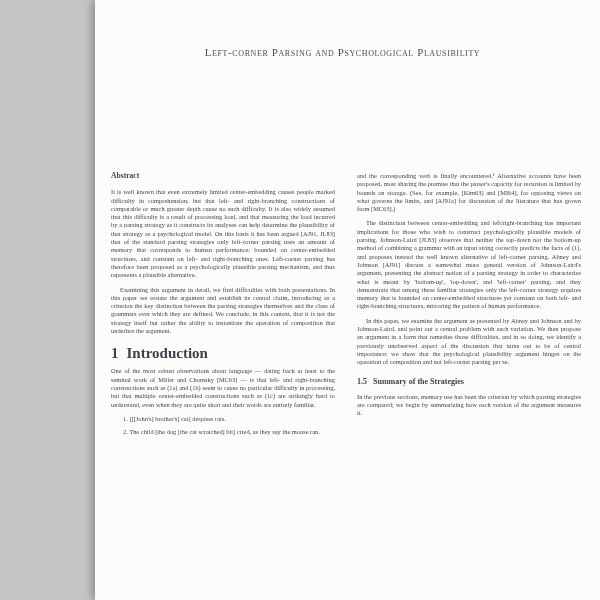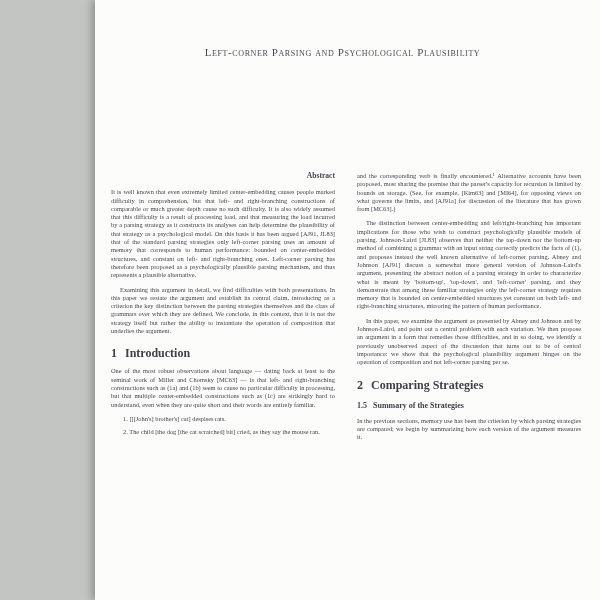--- a/index.html
+++ b/index.html
@@ -39,25 +39,25 @@
     position:absolute; top:172px; width:224px; height:428px;
     overflow:hidden;
     font-size:6.4px; line-height:8.3px;
     text-align:justify;
   }
   .col-left  { left:16px; }
   .col-right { left:262px; }
   p { margin:0 0 6px 0; text-indent:9px; }
   p.noindent { text-indent:0; }
   .abstract-h {
-    text-align:right; font-weight:bold; font-size:7.6px;
+    text-align:left; font-weight:bold; font-size:7.6px;
     margin:0 0 8px 0; text-indent:0;
   }
   .sec-h1 {
-    font-size:12px; font-weight:bold; line-height:12px;
+    font-size:15px; font-weight:bold; line-height:12px;
     margin:12px 0 8px 0; text-align:left; text-indent:0;
     color:#3e3f48;
   }
   .sec-h1 .sec-num { margin-right:8px; }
   .sec-h2 {
     font-size:8px; font-weight:bold; line-height:10px;
     margin:10px 0 6px 0; text-align:left; text-indent:0;
     color:#3e3f48;
   }
   .sec-h2 .sec-num { margin-right:6px; }
@@ -88,23 +88,20 @@
         <li>1.  [[[John's] brother's] cat] despises rats.</li>
         <li>2.  The child [the dog [the cat scratched] bit] cried, as they say the mouse ran.</li>
       </ul>
     </div>
 
     <div class="col col-right">
       <p class="noindent">and the corresponding verb is finally encountered.¹ Alternative accounts have been proposed, most sharing the premise that the parser's capacity for recursion is limited by bounds on storage. (See, for example, [Kim63] and [MI64], for opposing views on what governs the limits, and [AJ91a] for discussion of the literature that has grown from [MC63].)</p>
       <p>The distinction between center-embedding and left/right-branching has important implications for those who wish to construct psychologically plausible models of parsing. Johnson-Laird [JL83] observes that neither the top-down nor the bottom-up method of combining a grammar with an input string correctly predicts the facts of (1), and proposes instead the well known alternative of left-corner parsing. Abney and Johnson [AJ91] discuss a somewhat more general version of Johnson-Laird's argument, presenting the abstract notion of a parsing strategy in order to characterize what is meant by 'bottom-up', 'top-down', and 'left-corner' parsing, and they demonstrate that among these familiar strategies only the left-corner strategy requires memory that is bounded on center-embedded structures yet constant on both left- and right-branching structures, mirroring the pattern of human performance.</p>
       <p>In this paper, we examine the argument as presented by Abney and Johnson and by Johnson-Laird, and point out a central problem with each variation. We then propose an argument in a form that remedies those difficulties, and in so doing, we identify a previously unobserved aspect of the discussion that turns out to be of central importance: we show that the psychological plausibility argument hinges on the operation of composition and not left-corner parsing per se.</p>
 
-      <div class="sec-h1">
-        <span class="sec-num">2</span><span>Comparing Strategies</span>
-      </div>
 
       <div class="sec-h2">
         <span class="sec-num">1.5</span><span>Summary of the Strategies</span>
       </div>
 
       <p class="noindent">In the previous sections, memory use has been the criterion by which parsing strategies are compared; we begin by summarizing how each version of the argument measures it.</p>
     </div>
 
   </div>
 </div>

